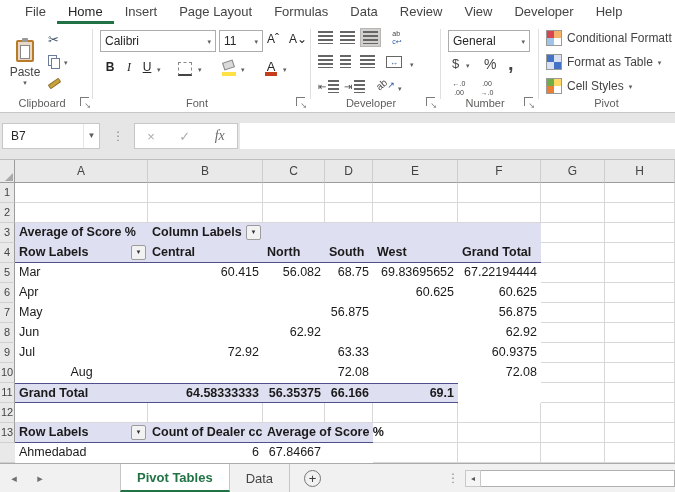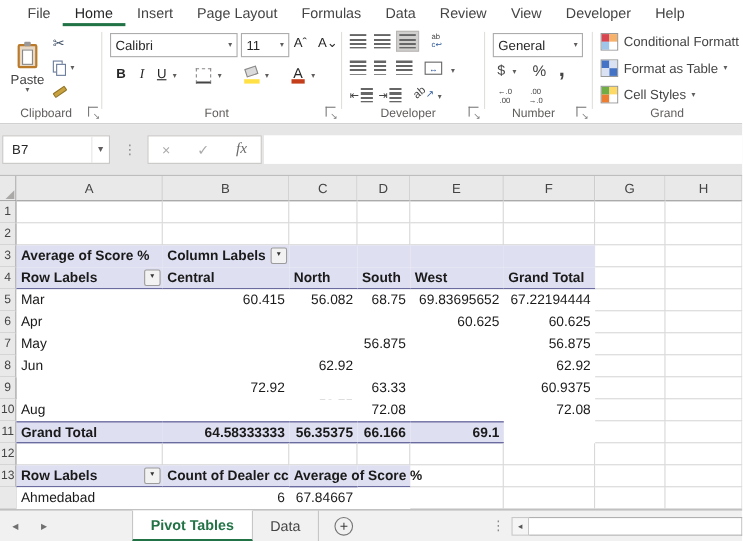--- a/index.html
+++ b/index.html
@@ -300,21 +300,21 @@
     <div class="stylerow" style="top:54px">
       <span class="styleico">
         <i style="background:#70AD47"></i>
           <i style="background:#FFD966"></i>
           <i style="background:#ED7D31"></i>
           <i style="background:#fff"></i>
         </span>
       <span>Cell Styles</span>
       <span class="caret">▾</span>
     </div>
-    <div class="grp-label" style="left:538px;width:137px">Grand</div>
+    <div class="grp-label" style="left:538px;width:137px">Pivot</div>
   </div>
 
   <div id="fbar">
     <div id="namebox">
       <span>B7</span>
       <span class="nbcaret">▼</span>
     </div>
     <div id="fbdots">⋮</div>
     <div id="fxbox">
       <span class="dis">×</span>
@@ -409,28 +409,29 @@
       <div class="g-cell gl" style="left: 541px; top: 143px; width: 64px;"></div>
       <div class="g-cell gl" style="left: 605px; top: 143px; width: 70px;"></div>
       <div class="g-cell pw" style="left: 15px; top: 163px; width: 133px;">Jun</div>
       <div class="g-cell pw" style="left: 148px; top: 163px; width: 115px;"></div>
       <div class="g-cell pw num" style="left: 263px; top: 163px; width: 62px;">62.92</div>
       <div class="g-cell pw" style="left: 325px; top: 163px; width: 48px;"></div>
       <div class="g-cell pw" style="left: 373px; top: 163px; width: 85px;"></div>
       <div class="g-cell pw num" style="left: 458px; top: 163px; width: 83px;">62.92</div>
       <div class="g-cell gl" style="left: 541px; top: 163px; width: 64px;"></div>
       <div class="g-cell gl" style="left: 605px; top: 163px; width: 70px;"></div>
+      <div class="g-cell pw" style="left: 15px; top: 183px; width: 133px;">Jul</div>
       <div class="g-cell pw num" style="left: 148px; top: 183px; width: 115px;">72.92</div>
       <div class="g-cell pw num" style="left: 263px; top: 199px; width: 62px;">53.75</div>
       <div class="g-cell pw num" style="left: 325px; top: 183px; width: 48px;">63.33</div>
       <div class="g-cell pw" style="left: 373px; top: 183px; width: 85px;"></div>
       <div class="g-cell pw num" style="left: 458px; top: 183px; width: 83px;">60.9375</div>
       <div class="g-cell gl" style="left: 541px; top: 183px; width: 64px;"></div>
       <div class="g-cell gl" style="left: 605px; top: 183px; width: 70px;"></div>
-      <div class="g-cell pw" style="left: 15px; top: 203px; width: 133px;">Aug</div>
+      <div class="g-cell pw" style="left: 15px; top: 203px; width: 133px; text-align: center;">Aug</div>
       <div class="g-cell pw" style="left: 148px; top: 203px; width: 115px;"></div>
       <div class="g-cell pw" style="left: 263px; top: 203px; width: 62px;"></div>
       <div class="g-cell pw num" style="left: 325px; top: 203px; width: 48px;">72.08</div>
       <div class="g-cell pw" style="left: 373px; top: 203px; width: 85px;"></div>
       <div class="g-cell pw num" style="left: 458px; top: 203px; width: 83px;">72.08</div>
       <div class="g-cell gl" style="left: 541px; top: 203px; width: 64px;"></div>
       <div class="g-cell gl" style="left: 605px; top: 203px; width: 70px;"></div>
       <div class="g-cell pf ht hb b" style="left: 15px; top: 223px; width: 133px;">Grand Total</div>
       <div class="g-cell pf ht hb num b" style="left: 148px; top: 223px; width: 115px;">64.58333333</div>
       <div class="g-cell pf ht hb num b" style="left: 263px; top: 223px; width: 62px;">56.35375</div>

